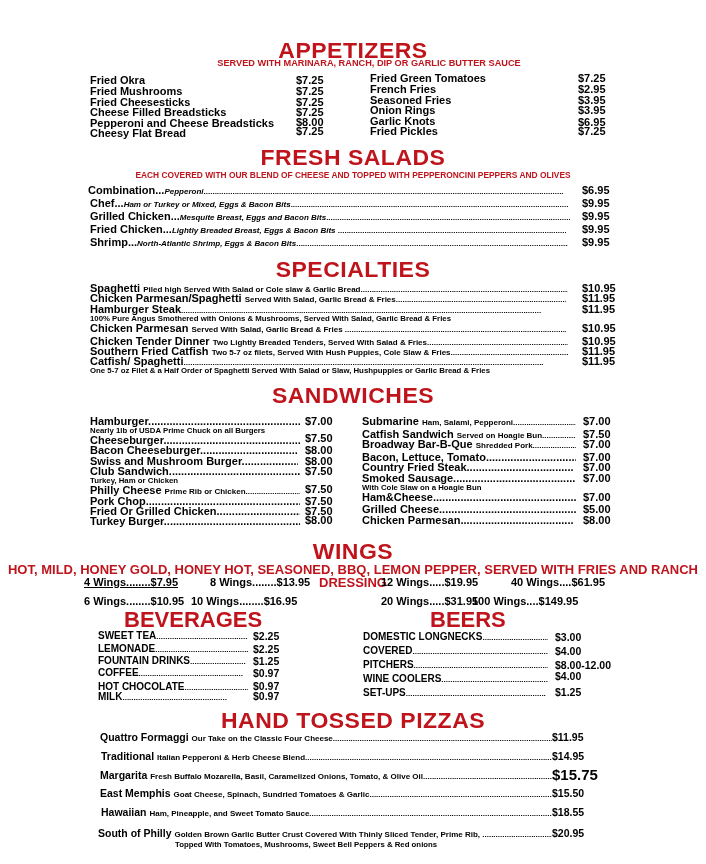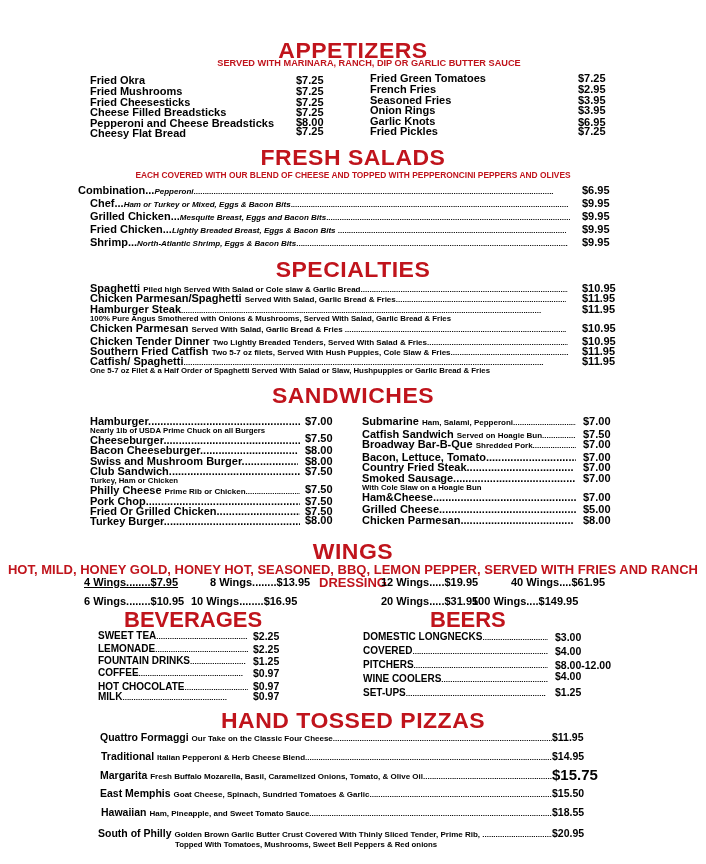--- a/index.html
+++ b/index.html
@@ -49,21 +49,21 @@
   <div class="row" style="left:370px;top:115px;">Garlic Knots</div>
   <div class="price" style="left:578px;top:116px;">$6.95</div>
   <div class="row" style="left:370px;top:125px;">Fried Pickles</div>
   <div class="price" style="left:578px;top:125px;">$7.25</div>
 </div>
 
 <div class="h1" style="top:146px;">FRESH SALADS</div>
 <div class="sub" style="top:171px;font-size:8.4px;">EACH COVERED WITH OUR BLEND OF CHEESE AND TOPPED WITH PEPPERONCINI PEPPERS AND OLIVES</div>
 
 <div>
-  <div class="lead" style="left:78px;top:184px;width:478px;"><span>Combination...</span><span class="dl">Pepperoni</span><span class="d">..................................................................................................................................................................</span></div>
+  <div class="lead" style="left:88px;top:184px;width:478px;"><span>Combination...</span><span class="dl">Pepperoni</span><span class="d">..................................................................................................................................................................</span></div>
   <div class="price" style="left:582px;top:184px;">$6.95</div>
   <div class="lead" style="left:90px;top:197px;width:478px;"><span>Chef...</span><span class="dl">Ham or Turkey or Mixed, Eggs &amp; Bacon Bits</span><span class="d">..................................................................................................................................................................</span></div>
   <div class="price" style="left:582px;top:197px;">$9.95</div>
   <div class="lead" style="left:90px;top:210px;width:480px;"><span>Grilled Chicken...</span><span class="dl">Mesquite Breast, Eggs and Bacon Bits</span><span class="d">..................................................................................................................................................................</span></div>
   <div class="price" style="left:582px;top:210px;">$9.95</div>
   <div class="lead" style="left:90px;top:223px;width:476px;"><span>Fried Chicken...</span><span class="dl">Lightly Breaded Breast, Eggs &amp; Bacon Bits</span><span class="d"> ..................................................................................................................................................................</span></div>
   <div class="price" style="left:582px;top:223px;">$9.95</div>
   <div class="lead" style="left:90px;top:236px;width:478px;"><span>Shrimp...</span><span class="dl">North-Atlantic Shrimp, Eggs &amp; Bacon Bits</span><span class="d">..................................................................................................................................................................</span></div>
   <div class="price" style="left:582px;top:236px;">$9.95</div>
 </div>

